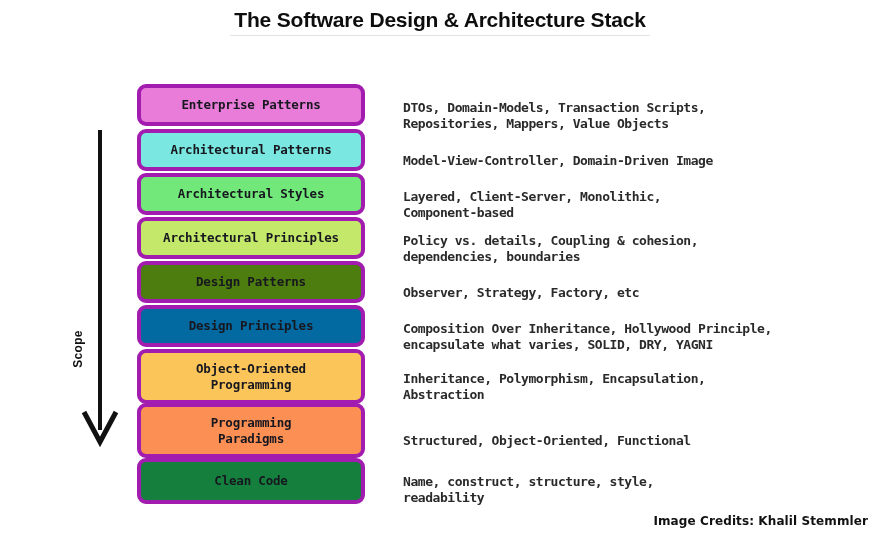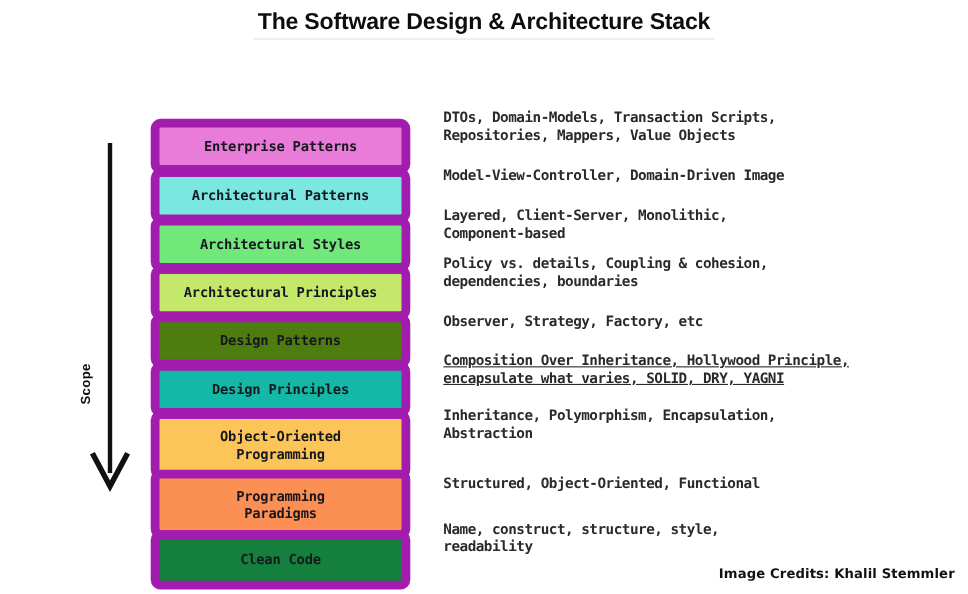--- a/index.html
+++ b/index.html
@@ -76,28 +76,27 @@
   .stack-row {
     position: absolute;
     left: 137px;
     width: 700px;
   }
   .layer-box {
     position: absolute;
     left: 0;
     top: 0;
     width: 220px;
-    border: 8px solid #a21caf;
+    border: 4px solid #a21caf;
     border-radius: 9px;
     box-sizing: content-box;
     display: flex;
     align-items: center;
     justify-content: center;
     text-align: center;
-    margin-top: 24px;
   }
   .layer-label {
     font-family: "DejaVu Sans Mono", "Liberation Mono", monospace;
     font-weight: bold;
     font-size: 12.5px;
     line-height: 16px;
     color: #17171f;
     letter-spacing: -0.2px;
     white-space: pre-line;
   }
@@ -177,24 +176,24 @@
   </div>
 
   <div class="stack-row" style="top:261px;">
     <div class="layer-box" style="height:34px;background:#4d7c0f;">
       <span class="layer-label">Design Patterns</span>
     </div>
     <div class="layer-desc" style="top:12px;">Observer, Strategy, Factory, etc</div>
   </div>
 
   <div class="stack-row" style="top:305px;">
-    <div class="layer-box" style="height:34px;background:#14b8a6;">
+    <div class="layer-box" style="height:34px;background:#0369a1;">
       <span class="layer-label">Design Principles</span>
     </div>
-    <div class="layer-desc" style="top:4px;text-decoration:underline;">Composition Over Inheritance, Hollywood Principle,
+    <div class="layer-desc" style="top:4px;">Composition Over Inheritance, Hollywood Principle,
 encapsulate what varies, SOLID, DRY, YAGNI</div>
   </div>
 
   <div class="stack-row" style="top:349px;">
     <div class="layer-box" style="height:47px;background:#fbc55a;">
       <span class="layer-label">Object-Oriented
 Programming</span>
     </div>
     <div class="layer-desc" style="top:10px;">Inheritance, Polymorphism, Encapsulation,
 Abstraction</div>

